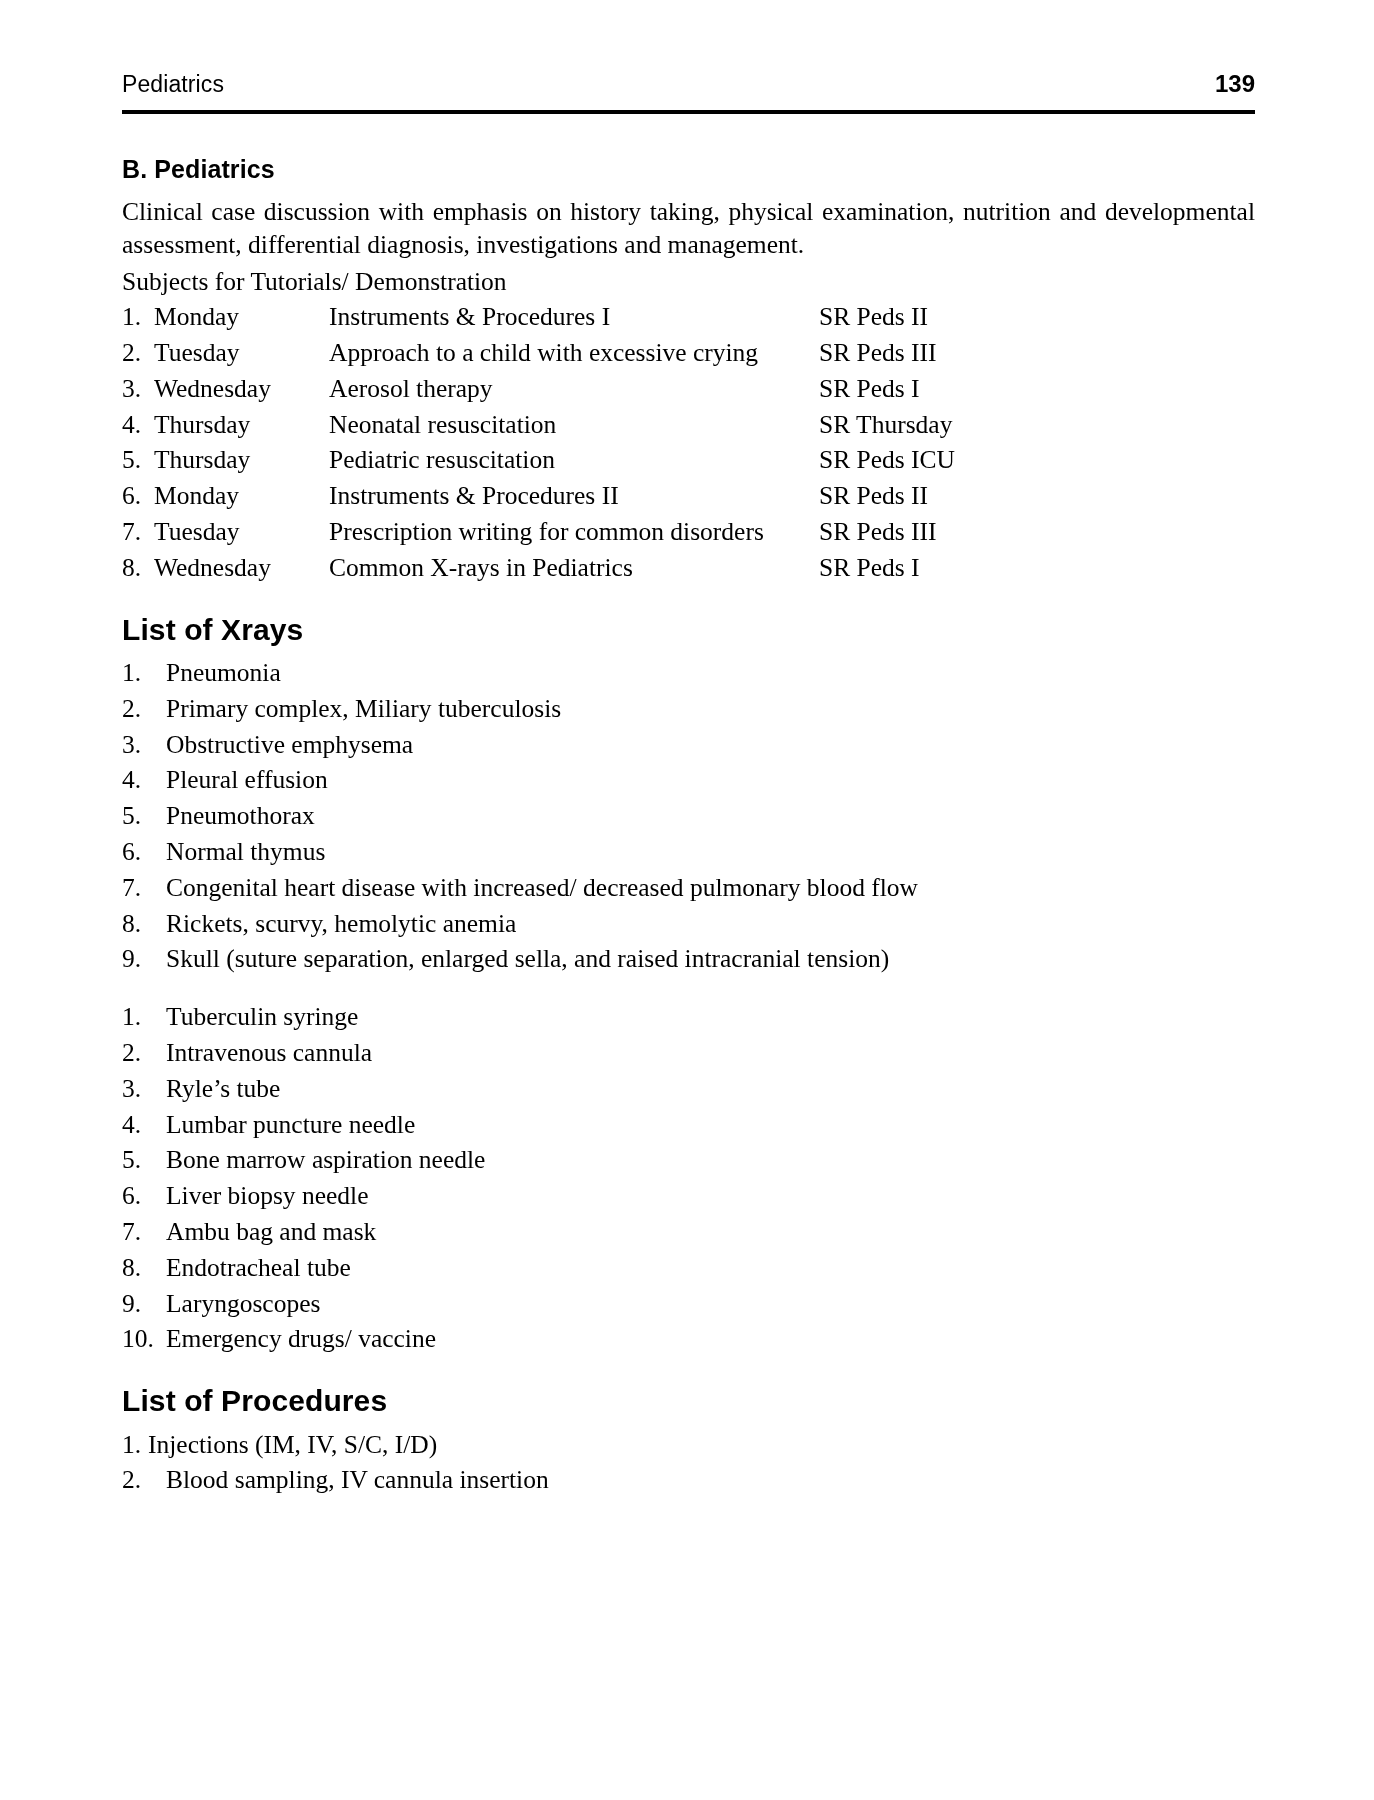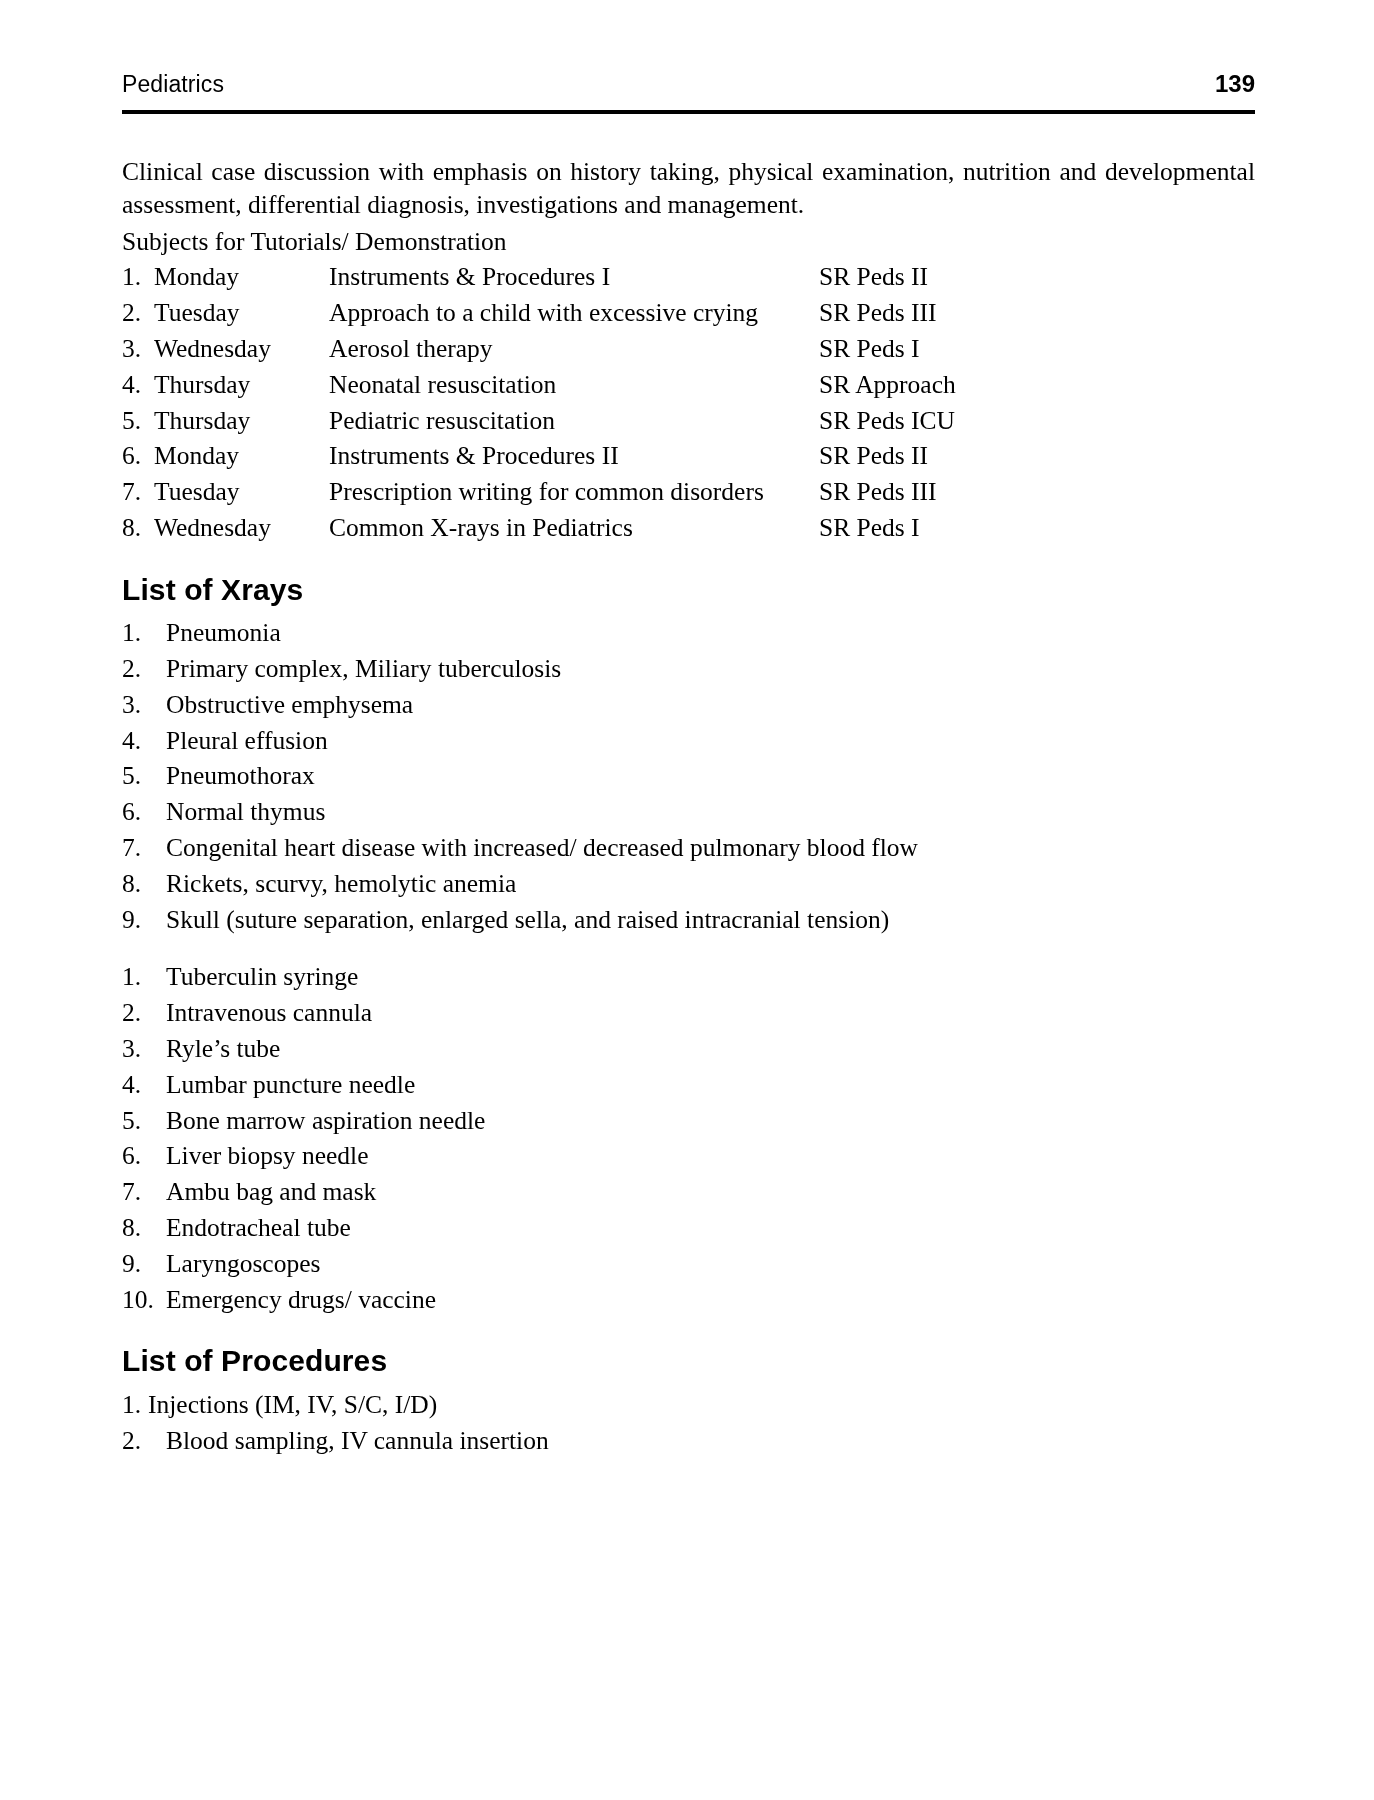--- a/index.html
+++ b/index.html
@@ -159,20 +159,21 @@
 <div class="page">
 
   <div class="running-header">
     <span class="rh-title">Pediatrics</span>
     <span class="rh-page">139</span>
   </div>
   <div class="rule"></div>
 
   <div class="content">
 
+    <h2 class="section-head">B. Pediatrics</h2>
 
     <p class="intro">Clinical case discussion with emphasis on history taking, physical examination, nutrition and developmental assessment, differential diagnosis, investigations and management.</p>
 
     <p class="plain-line">Subjects for Tutorials/ Demonstration</p>
 
     <div class="schedule">
       <div class="sched-row">
         <span class="sched-num">1.</span>
         <span class="sched-day">Monday</span>
         <span class="sched-topic">Instruments &amp; Procedures I</span>
@@ -187,21 +188,21 @@
       <div class="sched-row">
         <span class="sched-num">3.</span>
         <span class="sched-day">Wednesday</span>
         <span class="sched-topic">Aerosol therapy</span>
         <span class="sched-sr">SR Peds I</span>
       </div>
       <div class="sched-row">
         <span class="sched-num">4.</span>
         <span class="sched-day">Thursday</span>
         <span class="sched-topic">Neonatal resuscitation</span>
-        <span class="sched-sr">SR Approach</span>
+        <span class="sched-sr">SR Thursday</span>
       </div>
       <div class="sched-row">
         <span class="sched-num">5.</span>
         <span class="sched-day">Thursday</span>
         <span class="sched-topic">Pediatric resuscitation</span>
         <span class="sched-sr">SR Peds ICU</span>
       </div>
       <div class="sched-row">
         <span class="sched-num">6.</span>
         <span class="sched-day">Monday</span>

